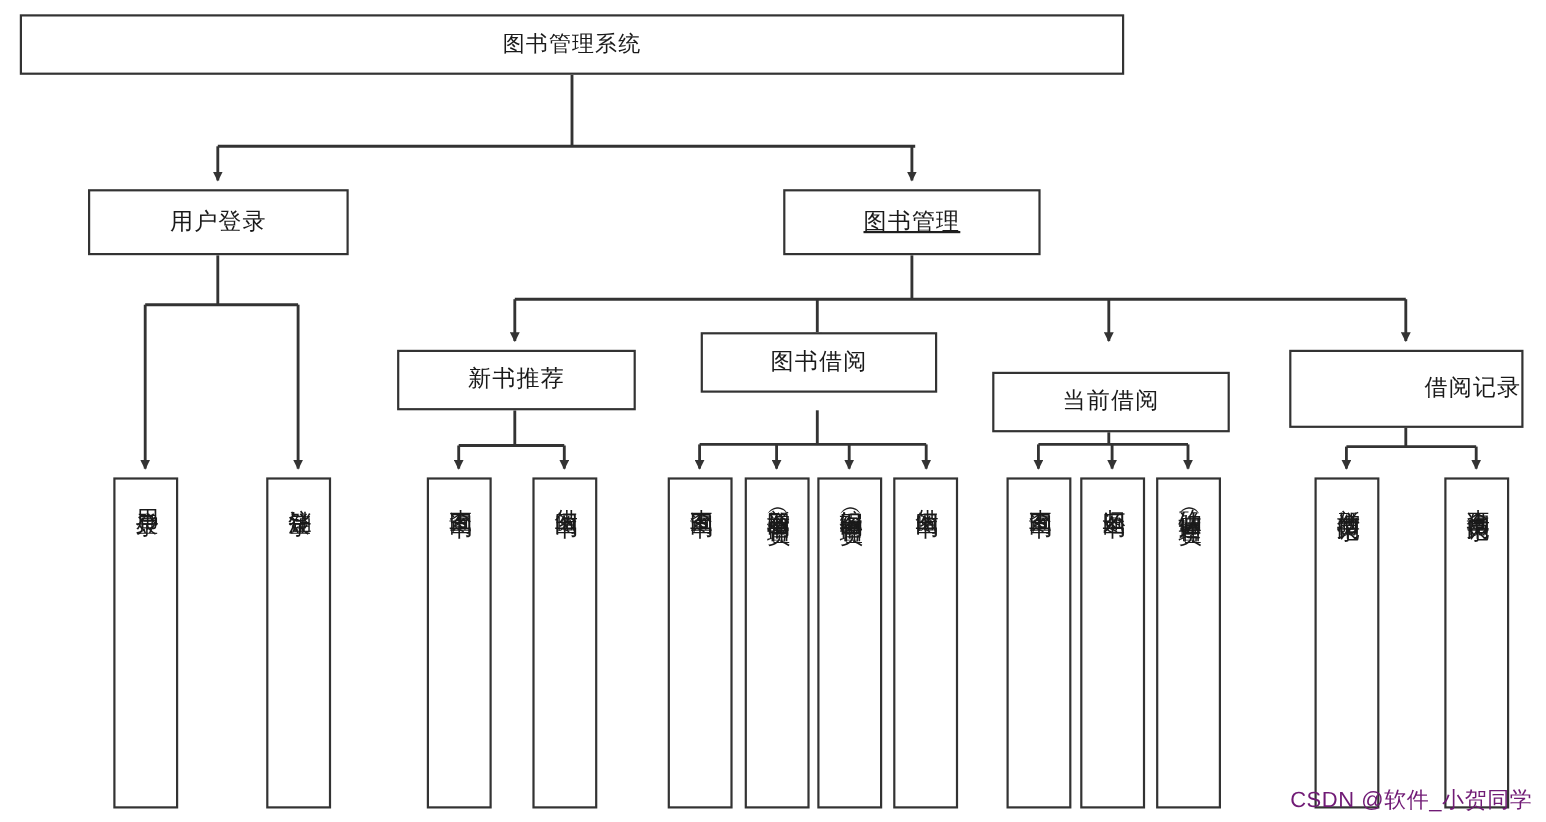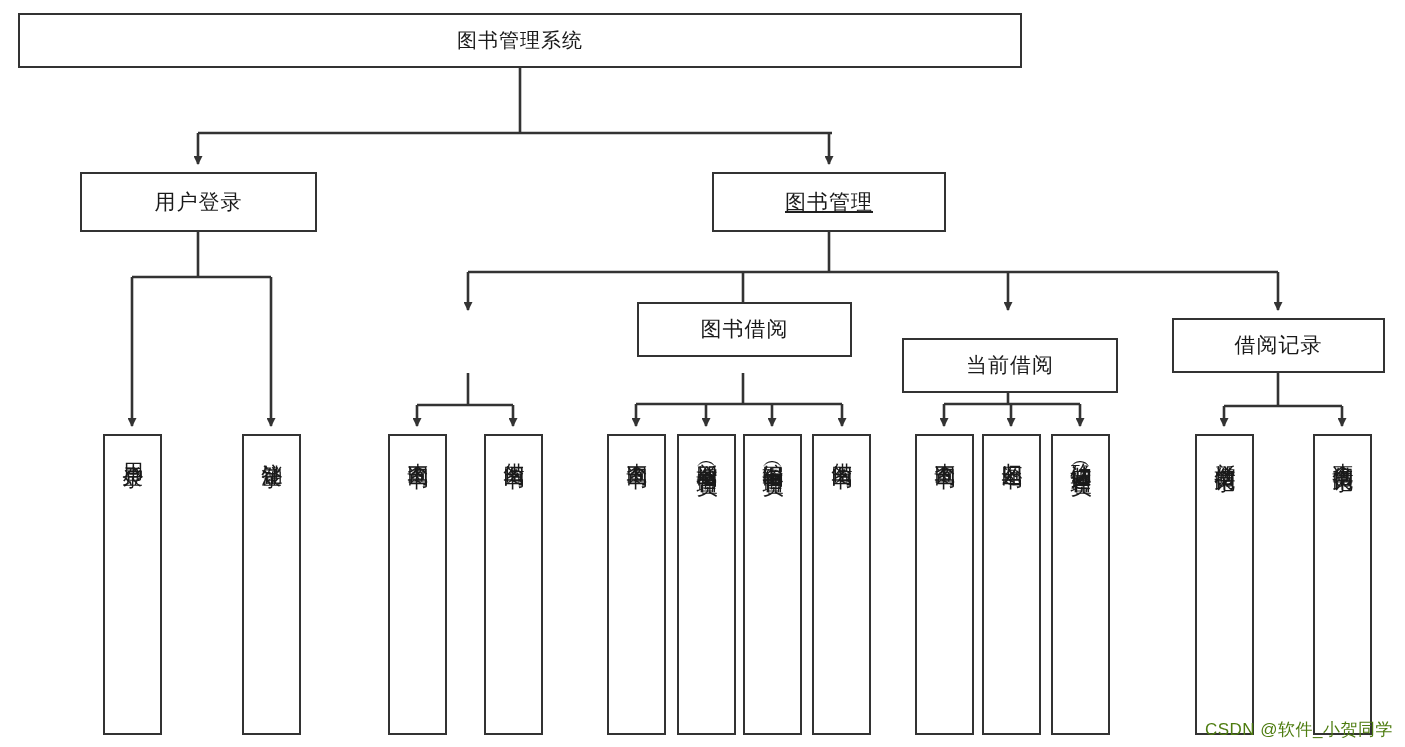--- a/index.html
+++ b/index.html
@@ -62,22 +62,22 @@
     white-space: normal;
     max-height: 284px;
   }
   #root-node .label {
     font-size: 20px;
   }
   #watermark {
     position: absolute;
     right: 12px;
     bottom: 6px;
-    font-size: 17px;
-    color: #4d7c0f;
+    font-size: 20px;
+    color: #701a75;
     letter-spacing: 0.5px;
     z-index: 5;
     white-space: nowrap;
   }
 </style>
 </head>
 <body>
 
 <div id="canvas">
 
@@ -135,27 +135,30 @@
     <span class="label">图书管理系统</span>
   </div>
 
   <div class="node h" style="left:80px; top:172px; width:237px; height:60px;">
     <span class="label">用户登录</span>
   </div>
   <div class="node h" style="left:712px; top:172px; width:234px; height:60px;text-decoration:underline;">
     <span class="label">图书管理</span>
   </div>
 
+  <div class="node h" style="left:361px; top:318px; width:217px; height:55px;">
+    <span class="label">新书推荐</span>
+  </div>
   <div class="node h" style="left:637px; top:302px; width:215px; height:55px;">
     <span class="label">图书借阅</span>
   </div>
   <div class="node h" style="left:902px; top:318px; width:216px; height:55px;margin-top:20px;">
     <span class="label">当前借阅</span>
   </div>
-  <div class="node h" style="left:1172px; top:318px; width:213px; height:55px;">
+  <div class="node h" style="left:1172px; top:318px; width:213px; height:71px;justify-content:flex-end;">
     <span class="label">借阅记录</span>
   </div>
 
   <div class="node v" style="left:103px; top:434px; width:59px; height:301px;">
     <span class="label">用户登录</span>
   </div>
   <div class="node v" style="left:242px; top:434px; width:59px; height:301px;">
     <span class="label">注销登录</span>
   </div>
 

